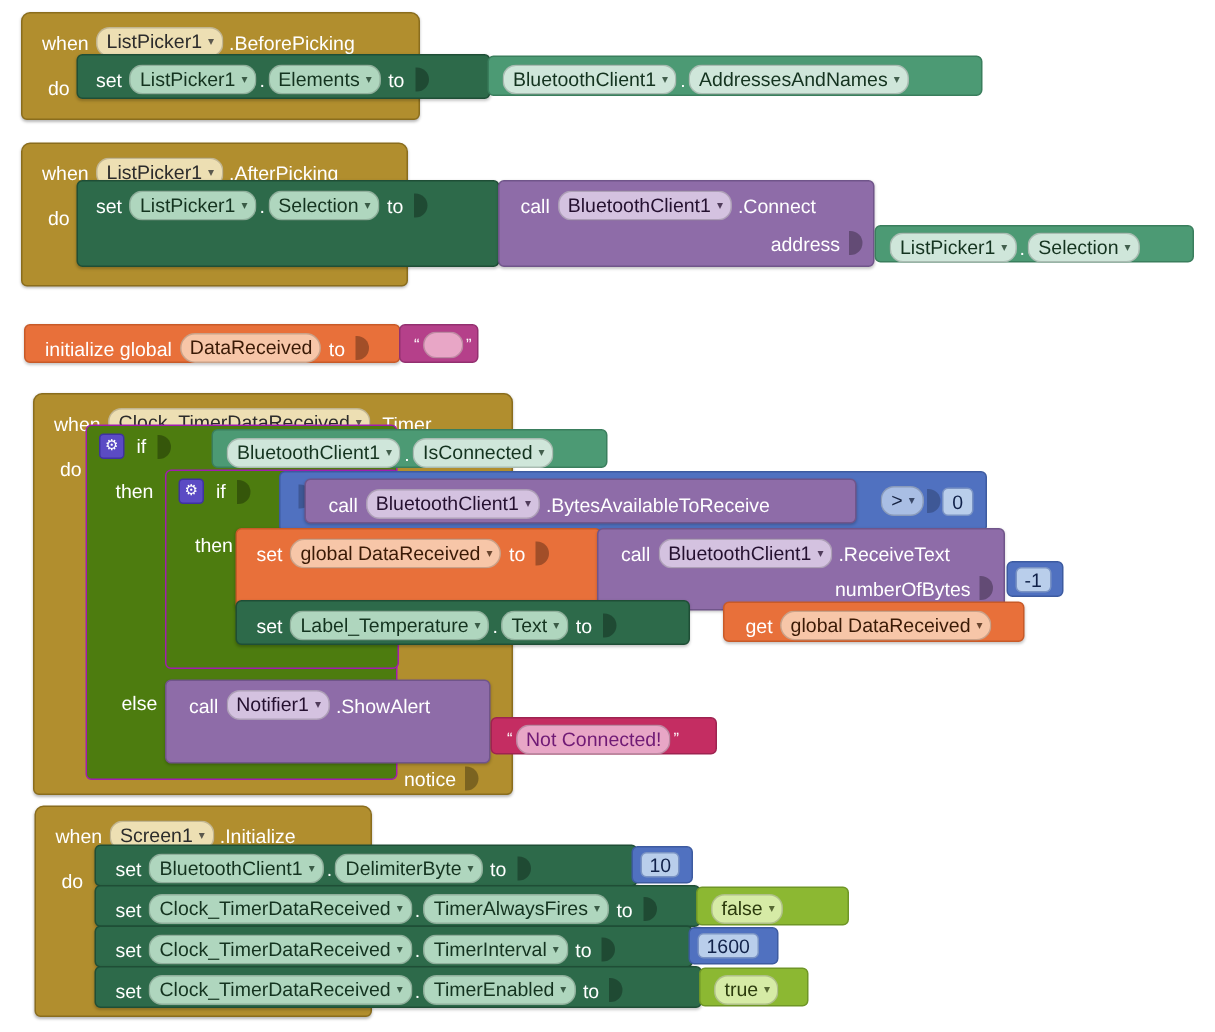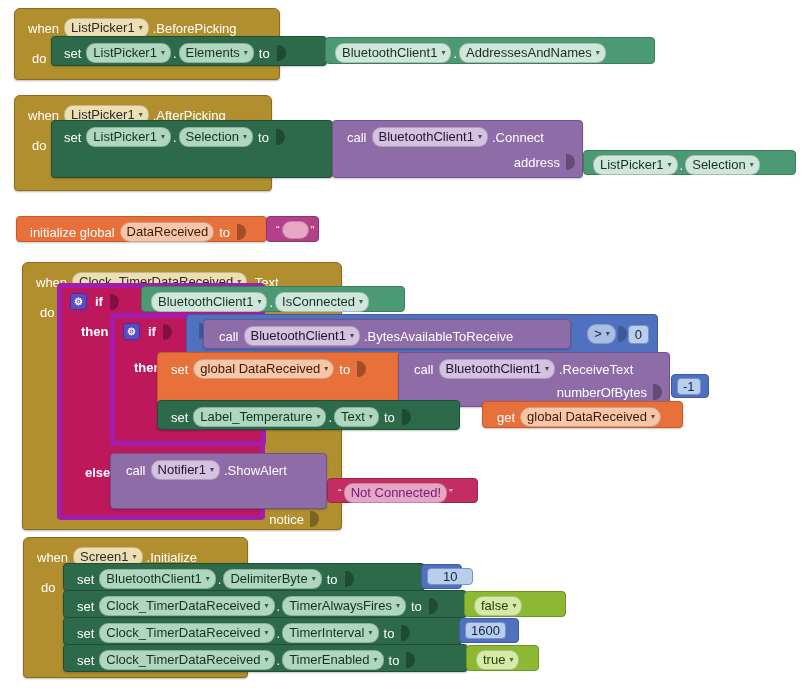--- a/index.html
+++ b/index.html
@@ -20,24 +20,23 @@
 
   
   .event{
     background:#B18E2E;
     border:1px solid #8A6D1D;
     border-radius:4px;
     box-shadow:0 1px 2px rgba(0,0,0,.28);
   }
   
   .control{
-    background:#be185d;
-    border:5px solid #a21caf;
-    border-radius:4px;
-    font-weight:bold;
+    background:#4d7c0f;
+    border:1px solid #a21caf;
+    border-radius:4px;
   }
   
   .setter{
     background:#2D6A4A;
     border:1px solid #1F4E36;
     border-radius:4px;
     box-shadow:0 1px 2px rgba(0,0,0,.22);
   }
   
   .getter{
@@ -253,21 +252,21 @@
     </div>
   </div>
 
   <div class="blk event" style="left:22px;top:262px;width:320px;height:268px;border-radius:6px 6px 4px 4px;">
     <div class="row" style="position:absolute;left:8px;top:9px;">
       <span class="kw">when</span>
       <span class="fld f-gold">
         <span>Clock_TimerDataReceived</span>
         <span class="car">▾</span>
       </span>
-      <span class="lbl">.Text</span>
+      <span class="lbl">.Timer</span>
     </div>
     <div class="row" style="position:absolute;left:12px;top:42px;">
       <span class="kw">do</span>
     </div>
   </div>
 
   <div class="blk control" style="left:57px;top:283px;width:208px;height:237px;">
     <div class="row" style="position:absolute;left:5px;top:5px;">
       <span class="gear"></span>
       <span class="kw">if</span>
@@ -439,21 +438,21 @@
       <span class="fld f-green">
         <span>DelimiterByte</span>
         <span class="car">▾</span>
       </span>
       <span class="kw">to</span>
       <span class="sock"></span>
     </div>
   </div>
   <div class="blk mathblk" style="left:421px;top:564px;width:41px;height:25px;">
     <div class="row" style="position:absolute;left:5px;top:3px;">
-      <span class="fld f-num" style="padding:0 15px;text-align:right;">10</span>
+      <span class="fld f-num" style="padding:0 5px;text-align:right;">10</span>
     </div>
   </div>
 
   <div class="blk setter" style="left:63px;top:590px;width:404px;height:28px;">
     <div class="row" style="position:absolute;left:8px;top:5px;">
       <span class="kw">set</span>
       <span class="fld f-green">
         <span>Clock_TimerDataReceived</span>
         <span class="car">▾</span>
       </span>

